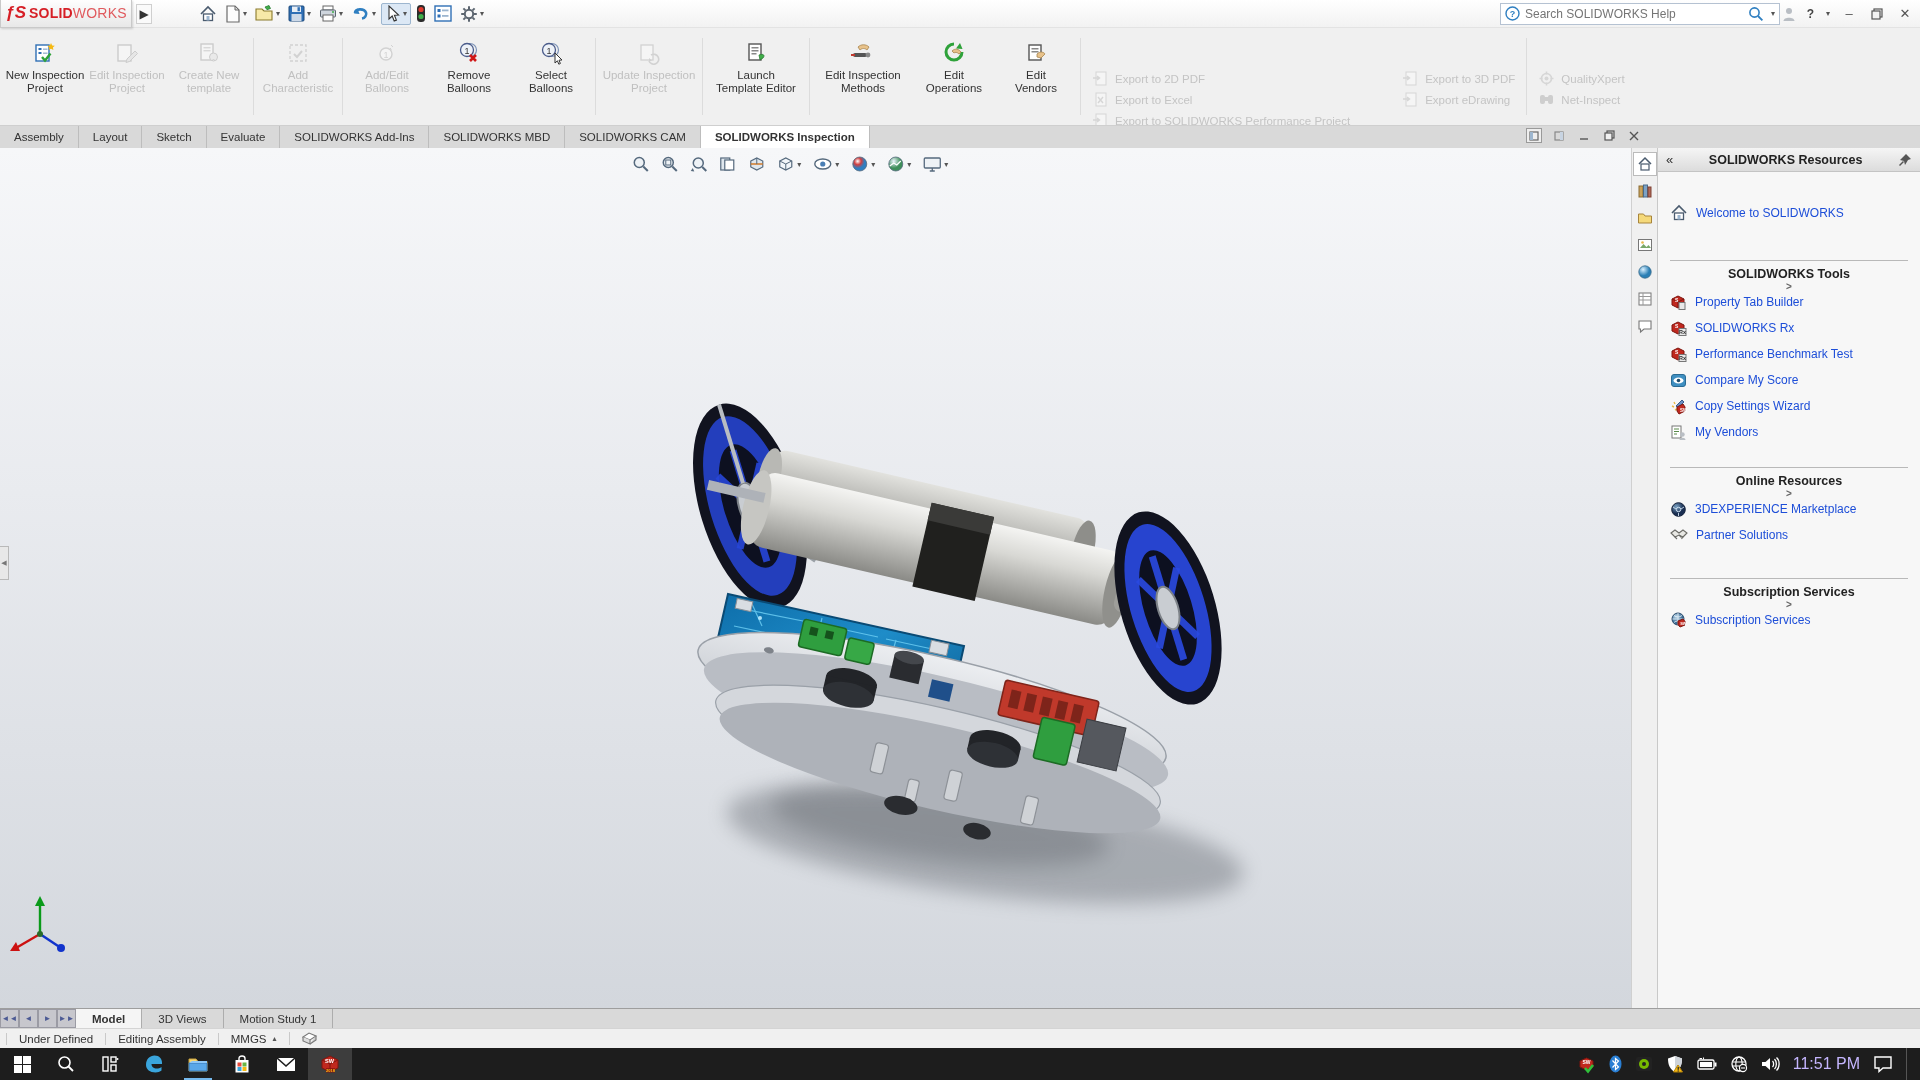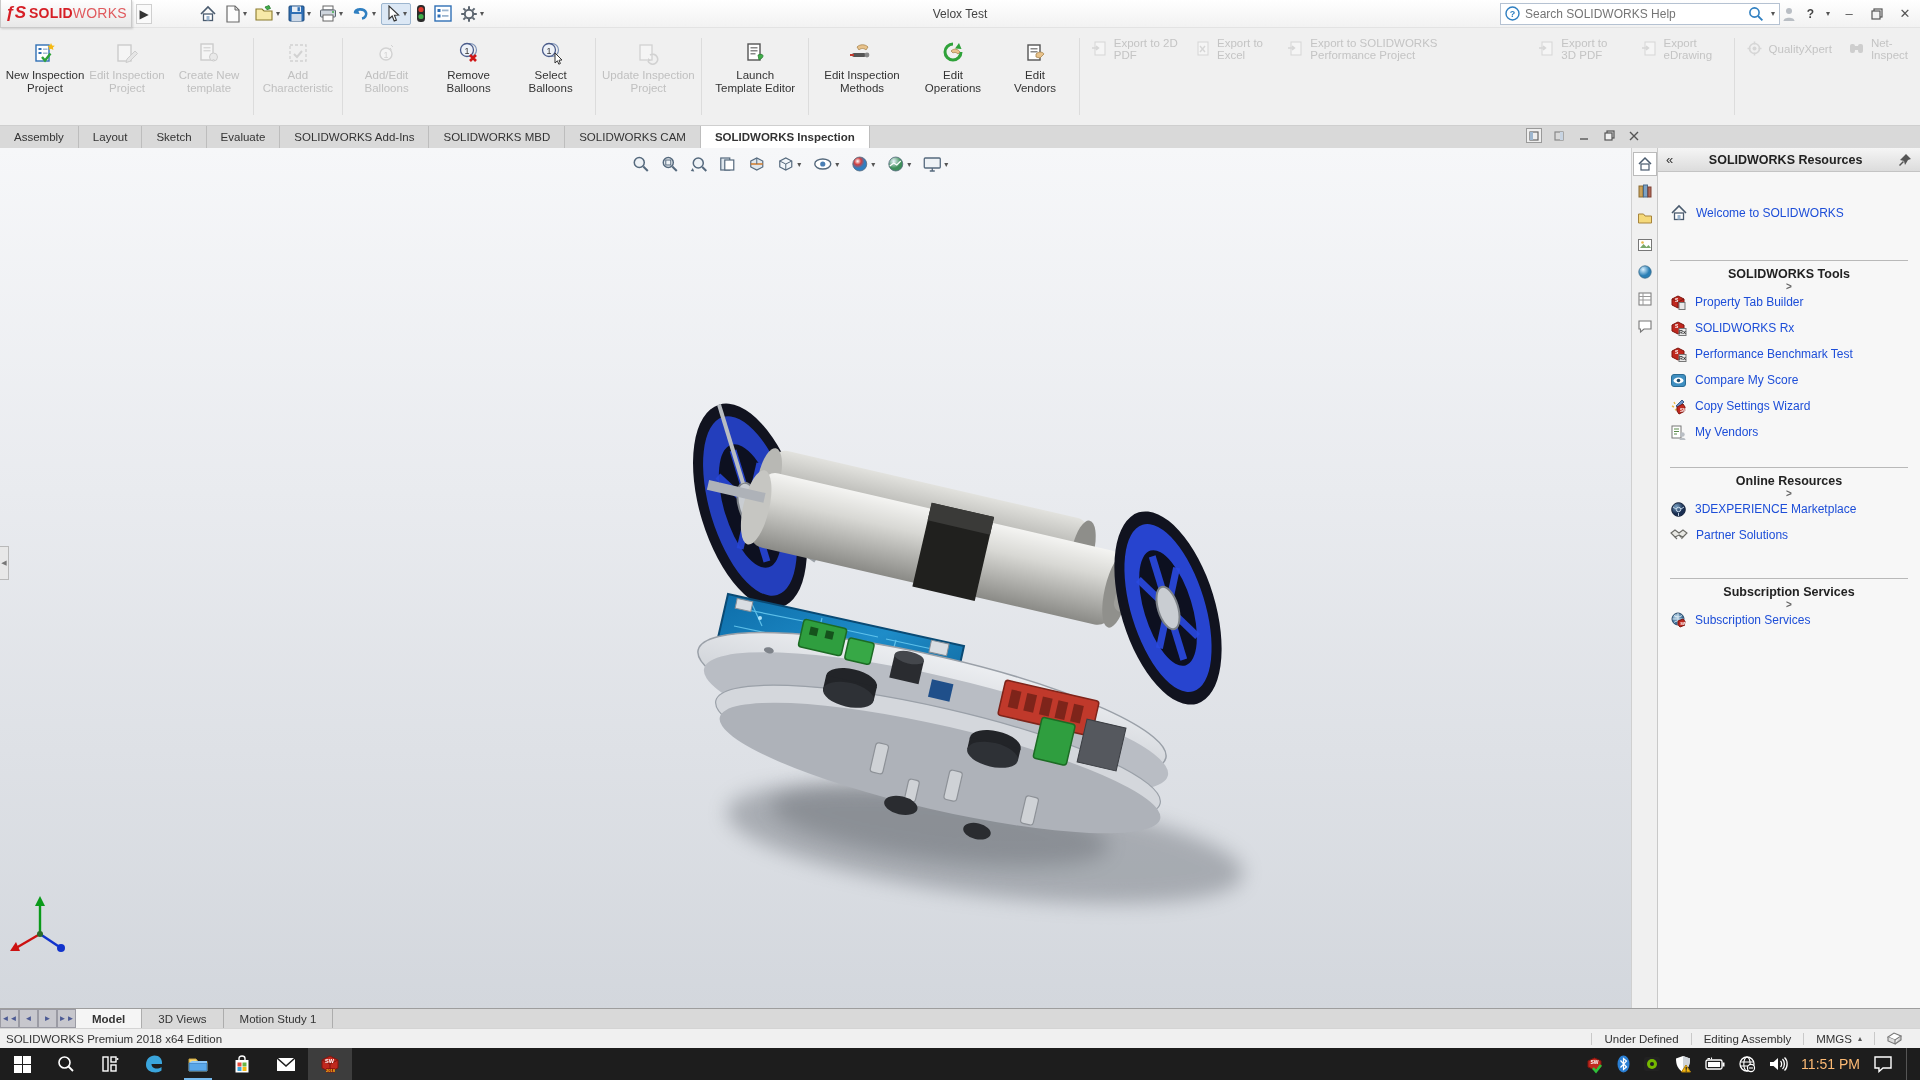--- a/index.html
+++ b/index.html
@@ -34,21 +34,21 @@
   
   .ribbon { height:97px; background:#f0f0f0; display:flex; align-items:flex-start; padding:8px 4px 0 4px; flex:0 0 97px; }
   .rgroup { display:flex; align-items:flex-start; }
   .rsep { width:1px; align-self:stretch; background:#dcdcdc; margin:2px 3px 10px 3px; }
   .rbtn { width:82px; display:flex; flex-direction:column; align-items:center; text-align:center; padding-top:4px; }
   .rbtn .ricon { height:26px; display:flex; align-items:center; justify-content:center; }
   .rbtn .rlbl { font-size:11.5px; line-height:13px; color:#333; margin-top:3px; }
   .rbtn.disabled .rlbl { color:#c0c0c0; }
   .rbtn.disabled .ricon { filter:grayscale(1) opacity(.35); }
   .rbtn.wide { width:100px; }
-  .export-col { display:flex; flex-direction:row; padding-top:2px; }
+  .export-col { display:flex; flex-direction:column; padding-top:2px;margin-top:30px; }
   .export-item { display:flex; align-items:center; gap:6px; height:21px; padding:0 8px; font-size:11.5px; color:#c4c4c4; }
   .export-item .ricon { filter:grayscale(1) opacity(.3); }
 
   
   .cmdtabs { height:23px; background:#d9d9d9; border-top:1px solid #cfcfcf; display:flex; align-items:stretch; position:relative; flex:0 0 23px; }
   .ctab { padding:0 14px; display:flex; align-items:center; font-size:11.5px; color:#333; border-right:1px solid #bdbdbd; background:#d9d9d9; }
   .ctab.active { background:#ffffff; font-weight:bold; border-right:1px solid #bdbdbd; }
   .ctab-controls { position:absolute; right:278px; top:2px; display:flex; gap:9px; align-items:center; }
   .ctab-controls .wc { width:16px; height:15px; display:flex; align-items:center; justify-content:center; border:1px solid transparent; }
   .ctab-controls .wc.boxed { border:1px solid #9a9a9a; background:#eee; }
@@ -92,21 +92,21 @@
   .sb-cell { padding:0 12px; border-left:1px solid #c9c9c9; color:#333; display:flex; align-items:center; gap:6px; }
 
   
   .taskbar { height:32px; background:#1d1d1d; display:flex; align-items:center; flex:0 0 32px; }
   .tb-icons { display:flex; align-items:center; height:100%; }
   .titem { width:44px; height:100%; display:flex; align-items:center; justify-content:center; position:relative; }
   .titem.open::after { content:""; position:absolute; bottom:0; left:8px; right:8px; height:2px; background:#76b9ed; }
   .titem.focused { background:#3d3d3d; }
   .tb-spacer { flex:1; }
   .tray { display:flex; align-items:center; gap:13px; padding-right:10px; height:100%; }
-  .tray-time { color:#fdba74; font-size:14px; }
+  .tray-time { color:#c4b5fd; font-size:16px; }
   .showdesk { width:4px; height:100%; border-left:1px solid #555; }
 </style>
 </head>
 <body>
 
 <div id="app">
 
   <div class="titlebar">
     <div class="logo-box">
       <span class="logo-ds">ƒS</span>
@@ -194,21 +194,20 @@
               <path d="M3.4 3.4 L5.4 5.4"></path>
               <path d="M12.6 12.6 L14.6 14.6"></path>
               <path d="M14.6 3.4 L12.6 5.4"></path>
               <path d="M5.4 12.6 L3.4 14.6"></path>
             </g>
           </svg>
         <span class="caret">▾</span>
       </div>
     </div>
 
-    <div class="win-title">Velox Test</div>
 
     <div class="search-box">
       <svg class="ic" width="15" height="15" viewBox="0 0 15 15">
           <circle cx="7.5" cy="7.5" r="6.5" fill="#fff" stroke="#2f7fc1" stroke-width="1.4"></circle>
           <text x="7.5" y="11" text-anchor="middle" font-size="9" fill="#2f7fc1" font-family="Liberation Sans,sans-serif" font-weight="bold">?</text>
         </svg>
       <input type="text" placeholder="Search SOLIDWORKS Help" style="">
       <svg class="ic" width="16" height="16" viewBox="0 0 16 16">
           <circle cx="6.5" cy="6.5" r="4.6" fill="none" stroke="#2f7fc1" stroke-width="1.6"></circle>
           <path d="M10 10 L14.4 14.4" stroke="#2f7fc1" stroke-width="1.8"></path>
@@ -944,21 +943,20 @@
       <div class="nb">◄</div>
       <div class="nb">►</div>
       <div class="nb">►►</div>
     </div>
     <div class="dtab active">Model</div>
     <div class="dtab">3D Views</div>
     <div class="dtab">Motion Study 1</div>
   </div>
 
   <div class="statusbar">
-    <div class="sb-left">SOLIDWORKS Premium 2018 x64 Edition</div>
     <div class="sb-cell">Under Defined</div>
     <div class="sb-cell">Editing Assembly</div>
     <div class="sb-cell">
       <span>MMGS</span>
       <span style="font-size:8px;color:#555;">▴</span>
     </div>
     <div class="sb-cell">
       <svg class="ic" width="15" height="13" viewBox="0 0 15 13">
           <path d="M1 5 L7 1 L14 4 L8 8 Z" fill="#fff" stroke="#777" stroke-width="1.1"></path>
           <path d="M1 5 L1 9 L8 12 L8 8" fill="#ddd" stroke="#777" stroke-width="1.1"></path>

